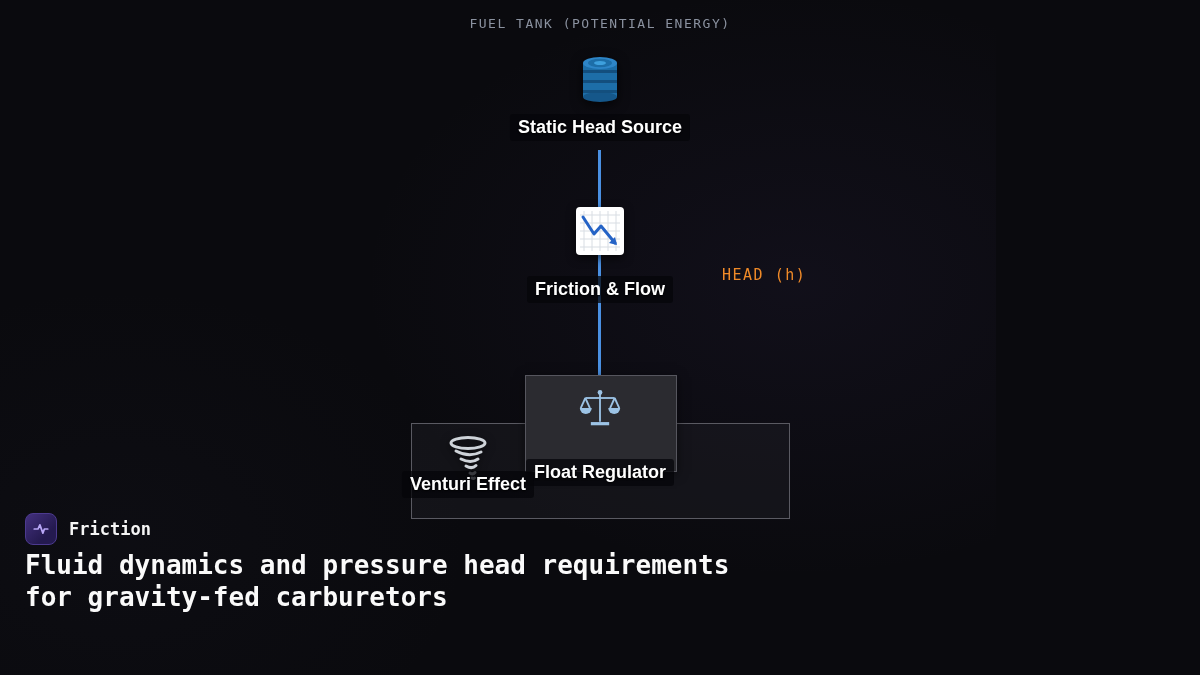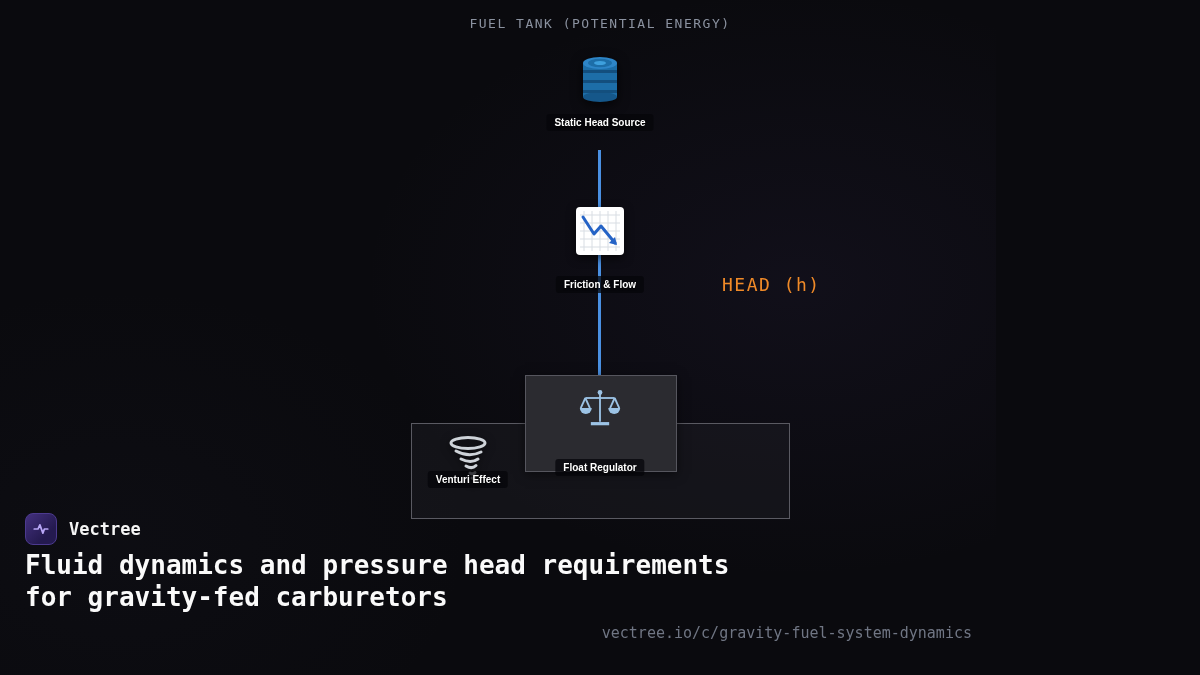--- a/index.html
+++ b/index.html
@@ -20,25 +20,25 @@
   .center{transform:translateX(-50%);}
 
   .top-label{
     left:600px;top:16px;font-size:13px;letter-spacing:1.5px;
     color:#8b92a0;white-space:nowrap;
   }
   .edge-line{
     left:598px;top:150px;width:3px;height:227px;background:#4a90e2;z-index:1;
   }
   .edge-label{
-    left:722px;top:274px;font-size:18px;letter-spacing:1.5px;
+    left:722px;top:266px;font-size:15px;letter-spacing:1.5px;
     color:#f08a28;white-space:nowrap;z-index:3;
   }
   .node-label{
-    font-weight:bold;font-size:10px;color:#ffffff;white-space:nowrap;
+    font-weight:bold;font-size:18px;color:#ffffff;white-space:nowrap;
     background:rgba(6,6,10,0.75);padding:3px 8px;border-radius:3px;
     text-shadow:0 1px 2px #000;z-index:4;
   }
   .icon{z-index:3;}
   .icon svg{display:block;width:100%;height:100%;}
 
   .drum-icon{left:579px;top:55px;width:42px;height:48px;filter:drop-shadow(0 3px 6px rgba(0,0,0,.7));}
   .chart-card{
     left:576px;top:207px;width:48px;height:48px;background:#ffffff;
     border-radius:4px;box-shadow:0 3px 10px rgba(0,0,0,.65);
@@ -146,19 +146,18 @@
       <path d="M14 40 h20" stroke-width="3.5"></path>
     </svg>
   </div>
   <div class="abs center node-label" style="left:600px;top:444px;margin-top:15px;">Float Regulator</div>
 
   <div class="abs brand-logo">
     <svg viewBox="0 0 32 32">
       <polyline points="7,16 12,16 14.5,10.5 18.5,21.5 20.5,16 25,16" fill="none" stroke="#b9a7f7" stroke-width="2.3" stroke-linecap="round" stroke-linejoin="round"></polyline>
     </svg>
   </div>
-  <div class="abs mono brand-name">Vectree</div>
+  <div class="abs mono brand-name">Friction</div>
 
   <div class="abs mono big-title">Fluid dynamics and pressure head requirements for gravity-fed carburetors</div>
 
-  <div class="abs mono url-text">vectree.io/c/gravity-fuel-system-dynamics</div>
 
 </div>
 
 </body></html>

